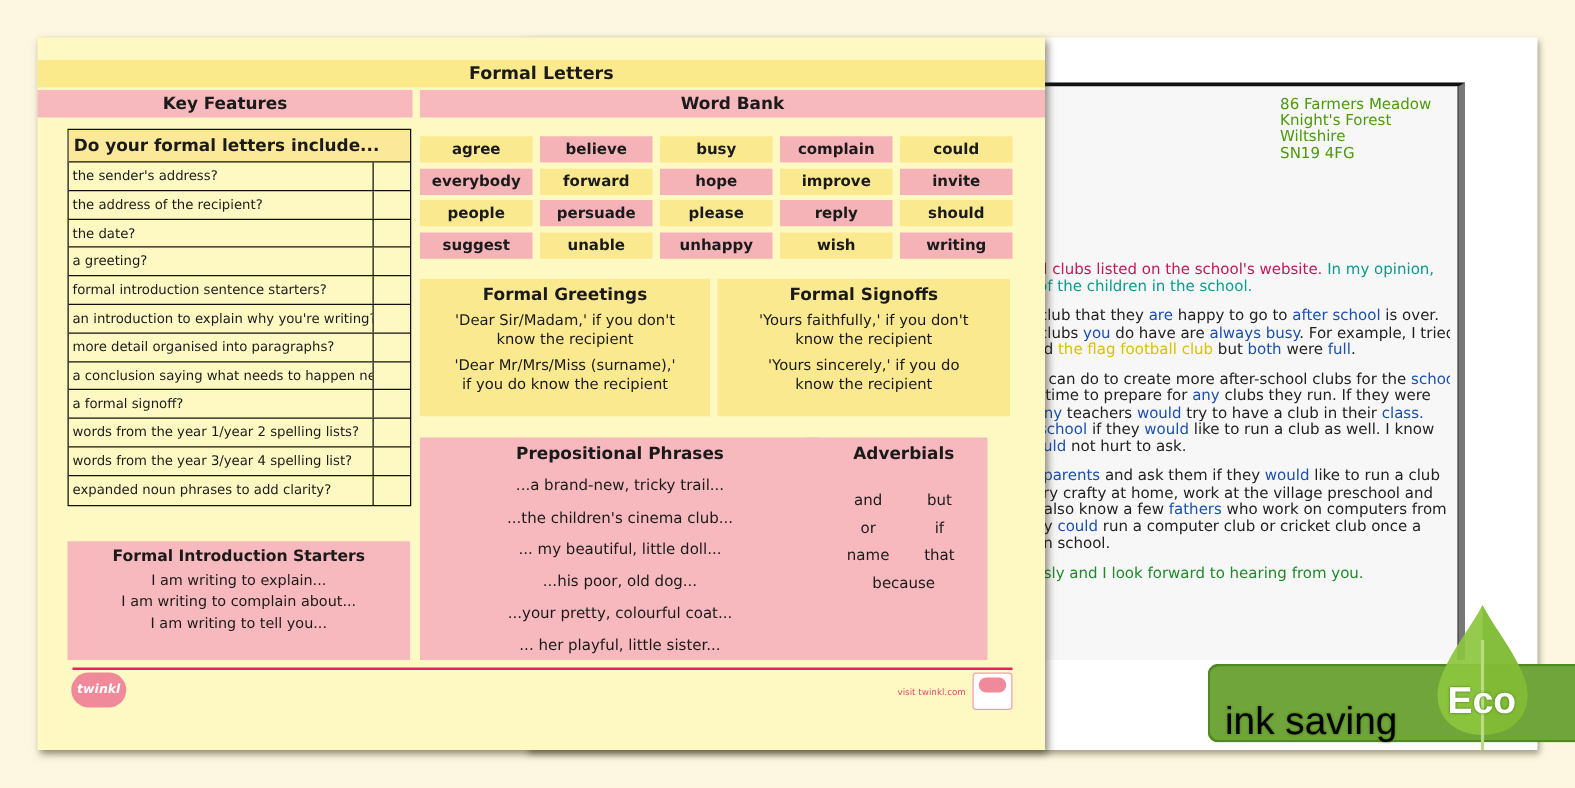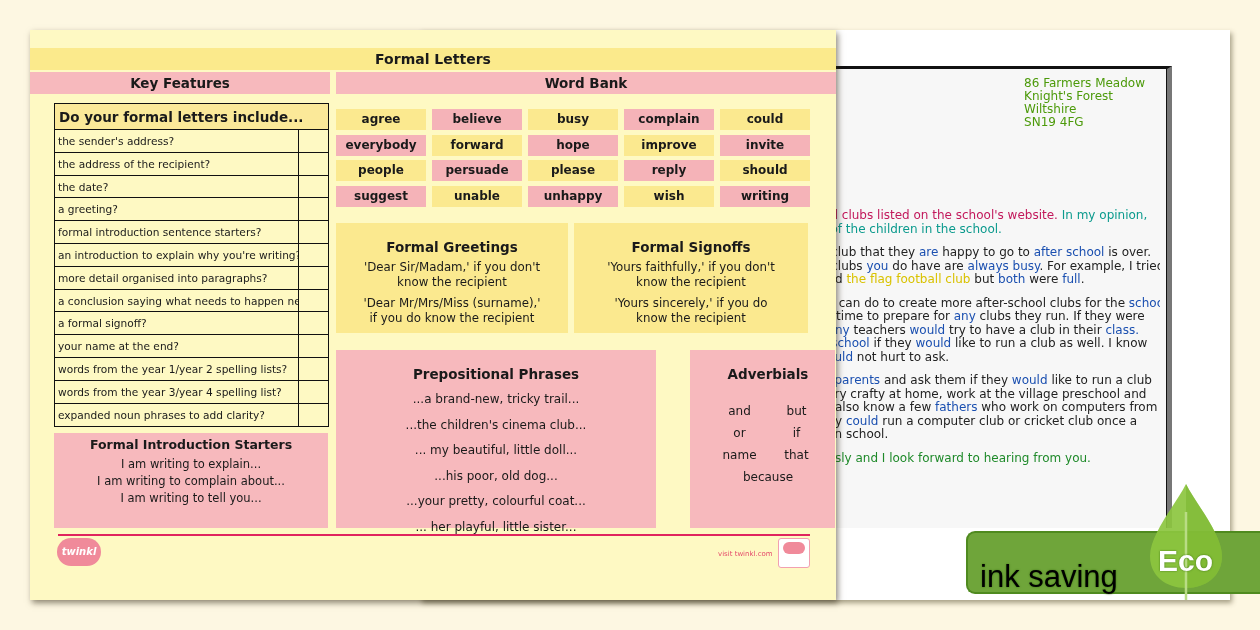--- a/index.html
+++ b/index.html
@@ -39,26 +39,26 @@
   .intro-line { font-size: 11.5px; line-height: 17px; }
 
   .word-grid { position: absolute; left: 306px; top: 79px; width: 476px; display: grid; grid-template-columns: repeat(5, 90px); column-gap: 6px; row-gap: 4.5px; }
   .word { height: 21px; text-align: center; font-weight: bold; font-size: 12px; line-height: 21px; }
   .w-y { background: #fbe98f; }
   .w-p { background: #f5b3b8; }
 
   .yellow-box { position: absolute; top: 193px; height: 110px; background: #fbe98f; text-align: center; }
   .greet { left: 306px; width: 232px; }
   .signoff { left: 544px; width: 234px; }
-  .box-title { font-weight: bold; font-size: 13.5px; margin-top: 16px; margin-bottom: 5px; }
+  .box-title { font-weight: bold; font-size: 13.5px; margin-top: 5px; margin-bottom: 5px; }
   .box-para { font-size: 11.8px; line-height: 15px; margin: 0 24px 6px; }
 
   .pink-box { position: absolute; top: 320px; height: 178px; background: #f7b9bd; text-align: center; }
   .prep { left: 306px; width: 320px; }
-  .adv { left: 660px; width: 145px; padding-left: 11px; }
+  .adv { left: 615px; width: 145px; padding-left: 11px; }
   .prep-line { font-size: 12px; line-height: 25.5px; }
   .adv-grid { display: grid; grid-template-columns: 1fr 1fr; row-gap: 8px; margin: 22px 10px 0; font-size: 12px; }
   .adv-span { grid-column: 1 / span 2; }
 
   .footer-rule { position: absolute; left: 28px; top: 504px; width: 752px; height: 2px; background: #e0245e; }
   .twinkl-logo { position: absolute; left: 27px; top: 508px; width: 44px; height: 28px; background: #f08a9a; border-radius: 14px; color: #fff; font-weight: bold; font-size: 10px; line-height: 28px; text-align: center; font-style: italic; }
   .visit-link { position: absolute; left: 688px; top: 520px; font-size: 7px; color: #e44a6a; }
   .quality-badge { position: absolute; left: 748px; top: 508px; width: 32px; height: 30px; border: 1px solid #f2a0b0; border-radius: 3px; background: #fff; }
   .quality-badge::before { content: ""; position: absolute; left: 4px; top: 3px; width: 22px; height: 12px; border-radius: 7px; background: #f08a9a; }
 
@@ -139,24 +139,20 @@
         <div class="check-row">
           <div class="check-label">more detail organised into paragraphs?</div>
           <div class="check-box"></div>
         </div>
         <div class="check-row">
           <div class="check-label">a conclusion saying what needs to happen next?</div>
           <div class="check-box"></div>
         </div>
         <div class="check-row">
           <div class="check-label">a formal signoff?</div>
-          <div class="check-box"></div>
-        </div>
-        <div class="check-row">
-          <div class="check-label">your name at the end?</div>
           <div class="check-box"></div>
         </div>
         <div class="check-row">
           <div class="check-label">words from the year 1/year 2 spelling lists?</div>
           <div class="check-box"></div>
         </div>
         <div class="check-row">
           <div class="check-label">words from the year 3/year 4 spelling list?</div>
           <div class="check-box"></div>
         </div>

